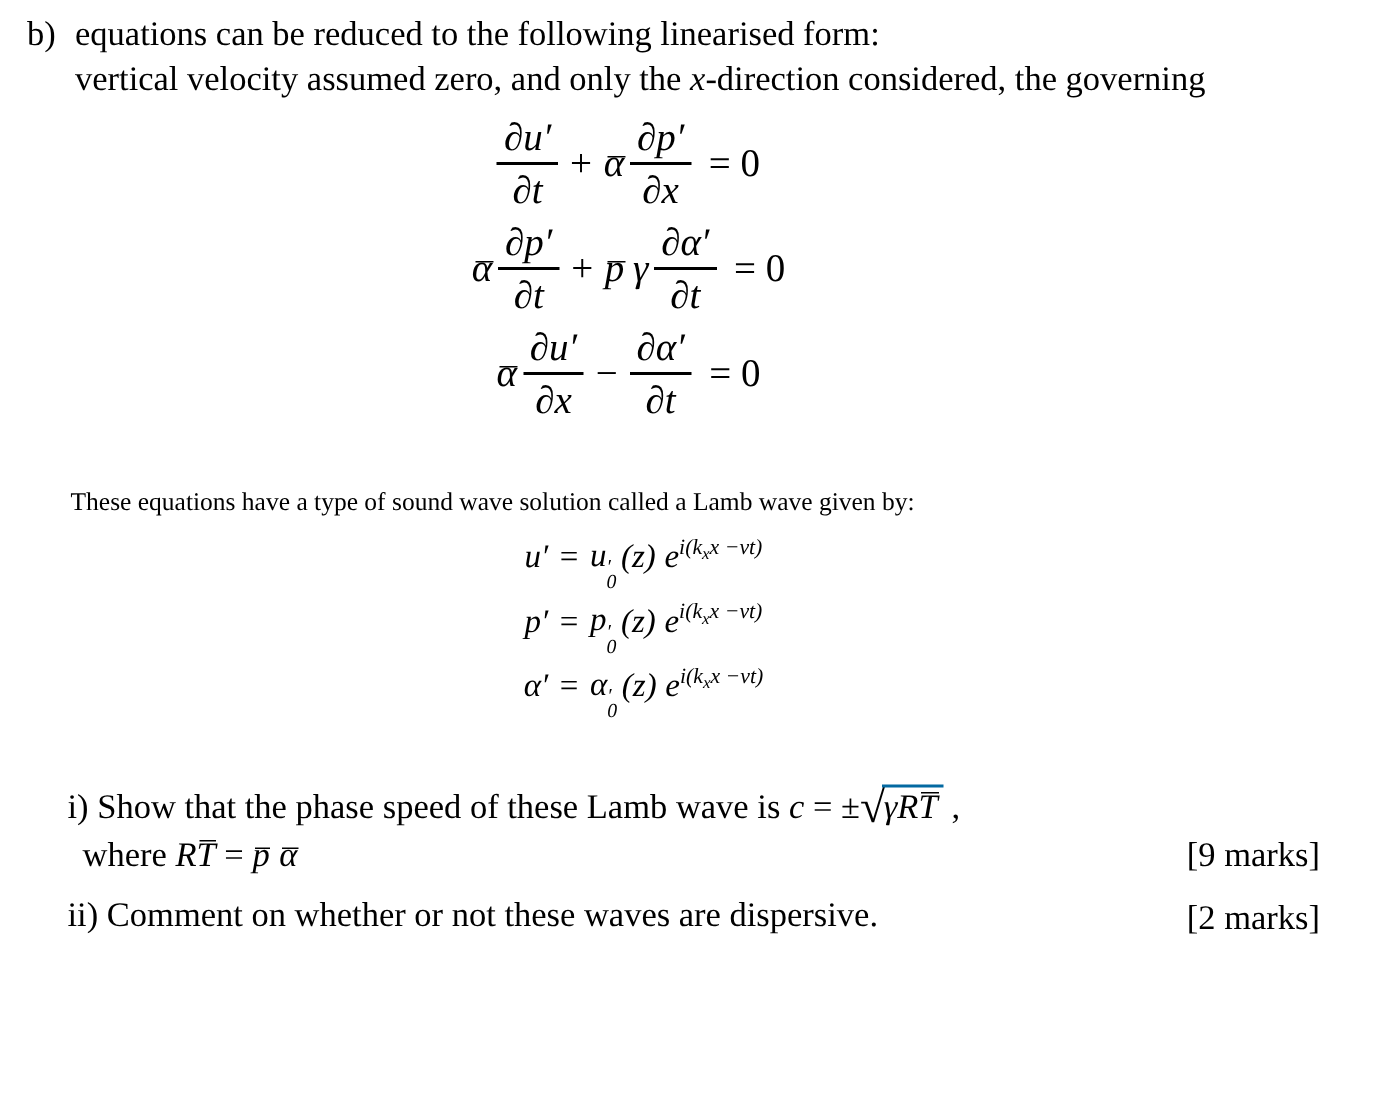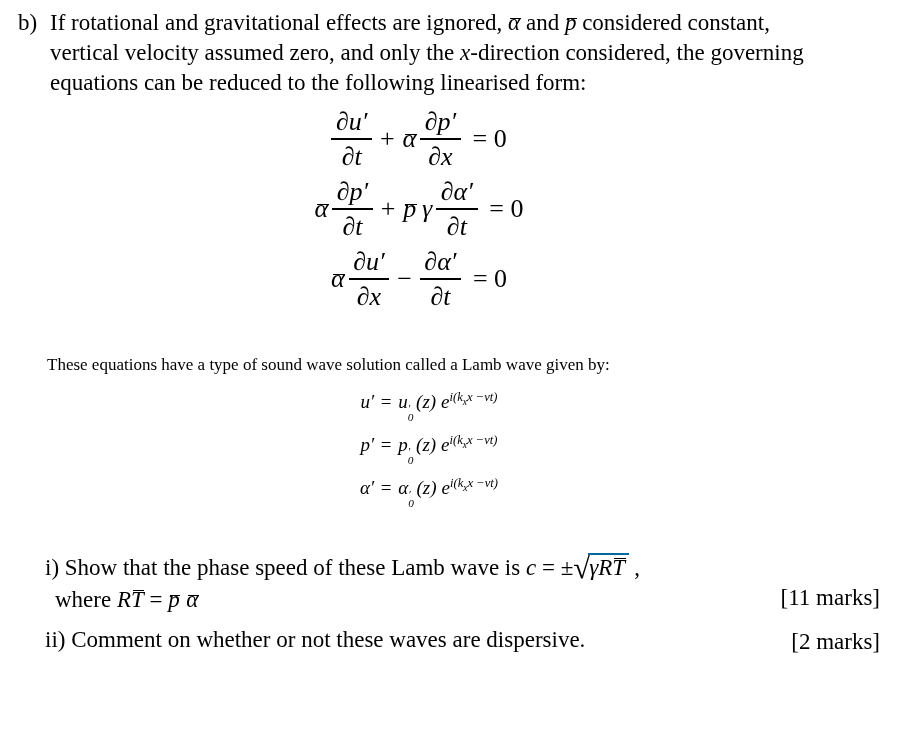--- a/index.html
+++ b/index.html
@@ -43,21 +43,21 @@
   .coef2 { margin-right: 0.22em; }
 
   
   .intro2 { margin-top: 38px; margin-left: 29px; font-size: 17px; line-height: 30px; }
 
   
   .sols { margin-top: 4px; }
   .sol {
     display: flex; justify-content: center; align-items: center;
     height: 43px; padding-right: 40px;
-    font-size: 19px; font-style: italic;
+    font-size: 22px; font-style: italic;
   }
   .sol .m { white-space: nowrap; }
   .lhs { margin-right: 0.35em; }
   .eqsign { font-style: normal; margin-right: 0.35em; }
   .primestack {
     display: inline-flex; flex-direction: column; align-items: flex-start;
     font-size: 0.60em; line-height: 0.78; vertical-align: -0.34em;
   }
   .arg { margin-left: 0.14em; }
   .ebase { margin-left: 0.26em; }
@@ -66,38 +66,37 @@
 
   
   .questions { margin-top: 40px; }
   .qline { font-size: 23px; line-height: 30px; }
   .q1line1 { margin-left: 27px; white-space: nowrap; }
   .sqrtsym { font-size: 31px; line-height: 0; vertical-align: -0.10em; letter-spacing: -0.06em; }
   .radicand {
     display: inline-block; border-top: 2px solid #0369a1;
     padding: 1px 0.15em 0 0.03em; line-height: 1.05; white-space: nowrap;
   }
-  .row2 { display: flex; justify-content: space-between; align-items: flex-start; margin-top: 2px; }
+  .row2 { display: flex; justify-content: space-between; align-items: center; margin-top: 2px; }
   .q1line2 { margin-left: 37px; white-space: nowrap; }
   .alpha2 { margin-left: 0.28em; }
   .q2row { display: flex; justify-content: space-between; align-items: flex-end; margin-top: 10px; }
   .q2text { margin-left: 27px; white-space: nowrap; }
   .marks { text-align: right; font-size: 23px; }
 </style>
 </head>
 <body>
 
 <div class="page">
 
   <div class="para">
     <div class="blabel">b)</div>
     <div class="btext">
-      <div class="tline"><span>If rotational and gravitational effects are ignored, </span><span class="ol">α</span><span> and </span><span class="ol">p</span><span> considered constant,</span></div>
+      <div class="tline">equations can be reduced to the following linearised form:</div>
       <div class="tline"><span>vertical velocity assumed zero, and only the </span><span class="mi">x</span><span>-direction considered, the governing</span></div>
-      <div class="tline">equations can be reduced to the following linearised form:</div>
     </div>
   </div>
 
   <div class="eqs">
 
     <div class="geq">
       <span class="frac">
           <span class="num">∂u′</span>
           <span class="den">∂t</span>
         </span>
@@ -167,21 +166,21 @@
           </span><span class="arg">(z)</span><span class="ebase">e</span><sup class="exp"><span>i(k</span><sub class="expsub">x</sub><span>x −vt)</span></sup></span>
       </div>
   </div>
 
   <div class="questions">
 
     <div class="qline q1line1"><span>i) Show that the phase speed of these Lamb wave is </span><span class="mi">c</span><span> = </span><span>±</span><span class="sqrtsym">√</span><span class="radicand"><span class="mi">γR</span><span class="ol cap">T</span></span><span> ,</span></div>
 
     <div class="row2">
       <div class="qline q1line2"><span>where </span><span class="mi">R</span><span class="ol cap">T</span><span> = </span><span class="ol">p</span><span class="ol alpha2">α</span></div>
-      <div class="marks">[11 marks]</div>
+      <div class="marks">[9 marks]</div>
     </div>
 
     <div class="q2row">
       <div class="qline q2text">ii) Comment on whether or not these waves are dispersive.</div>
       <div class="marks">[2 marks]</div>
     </div>
   </div>
 
 </div>
 

